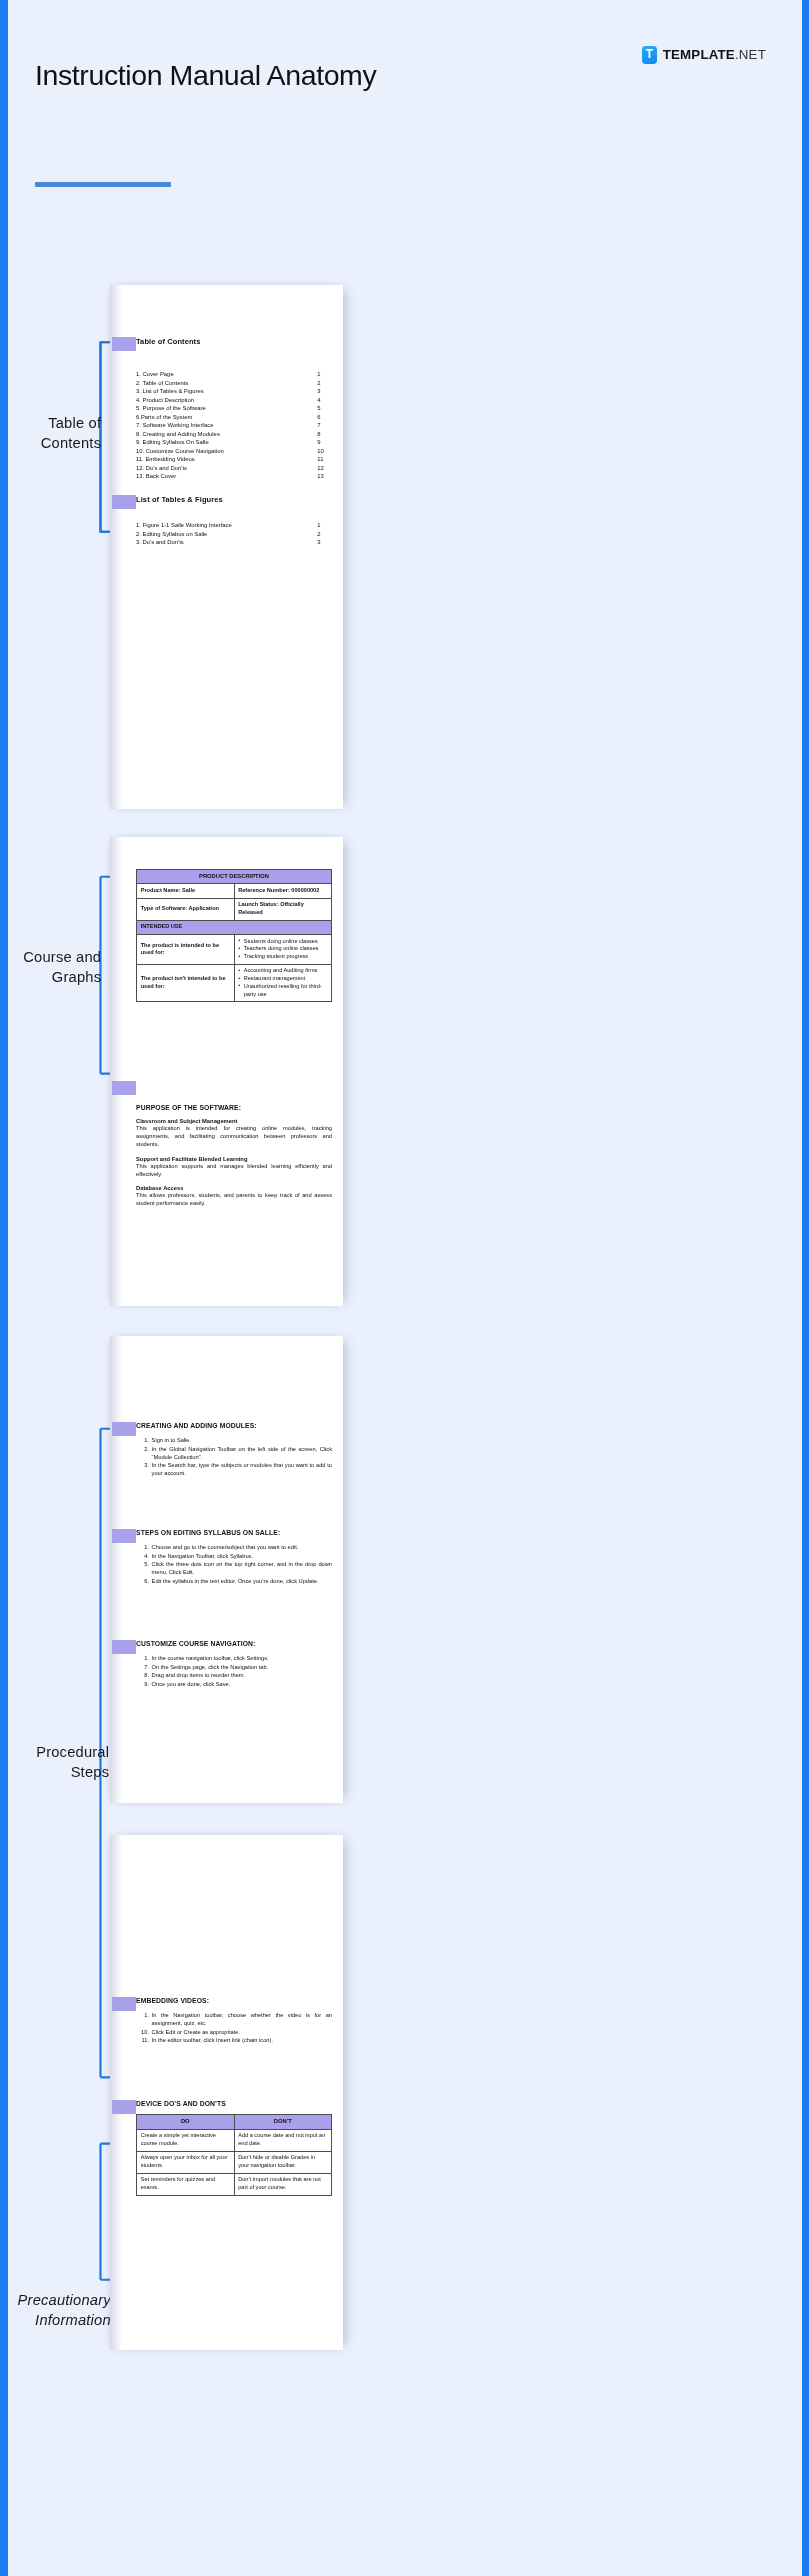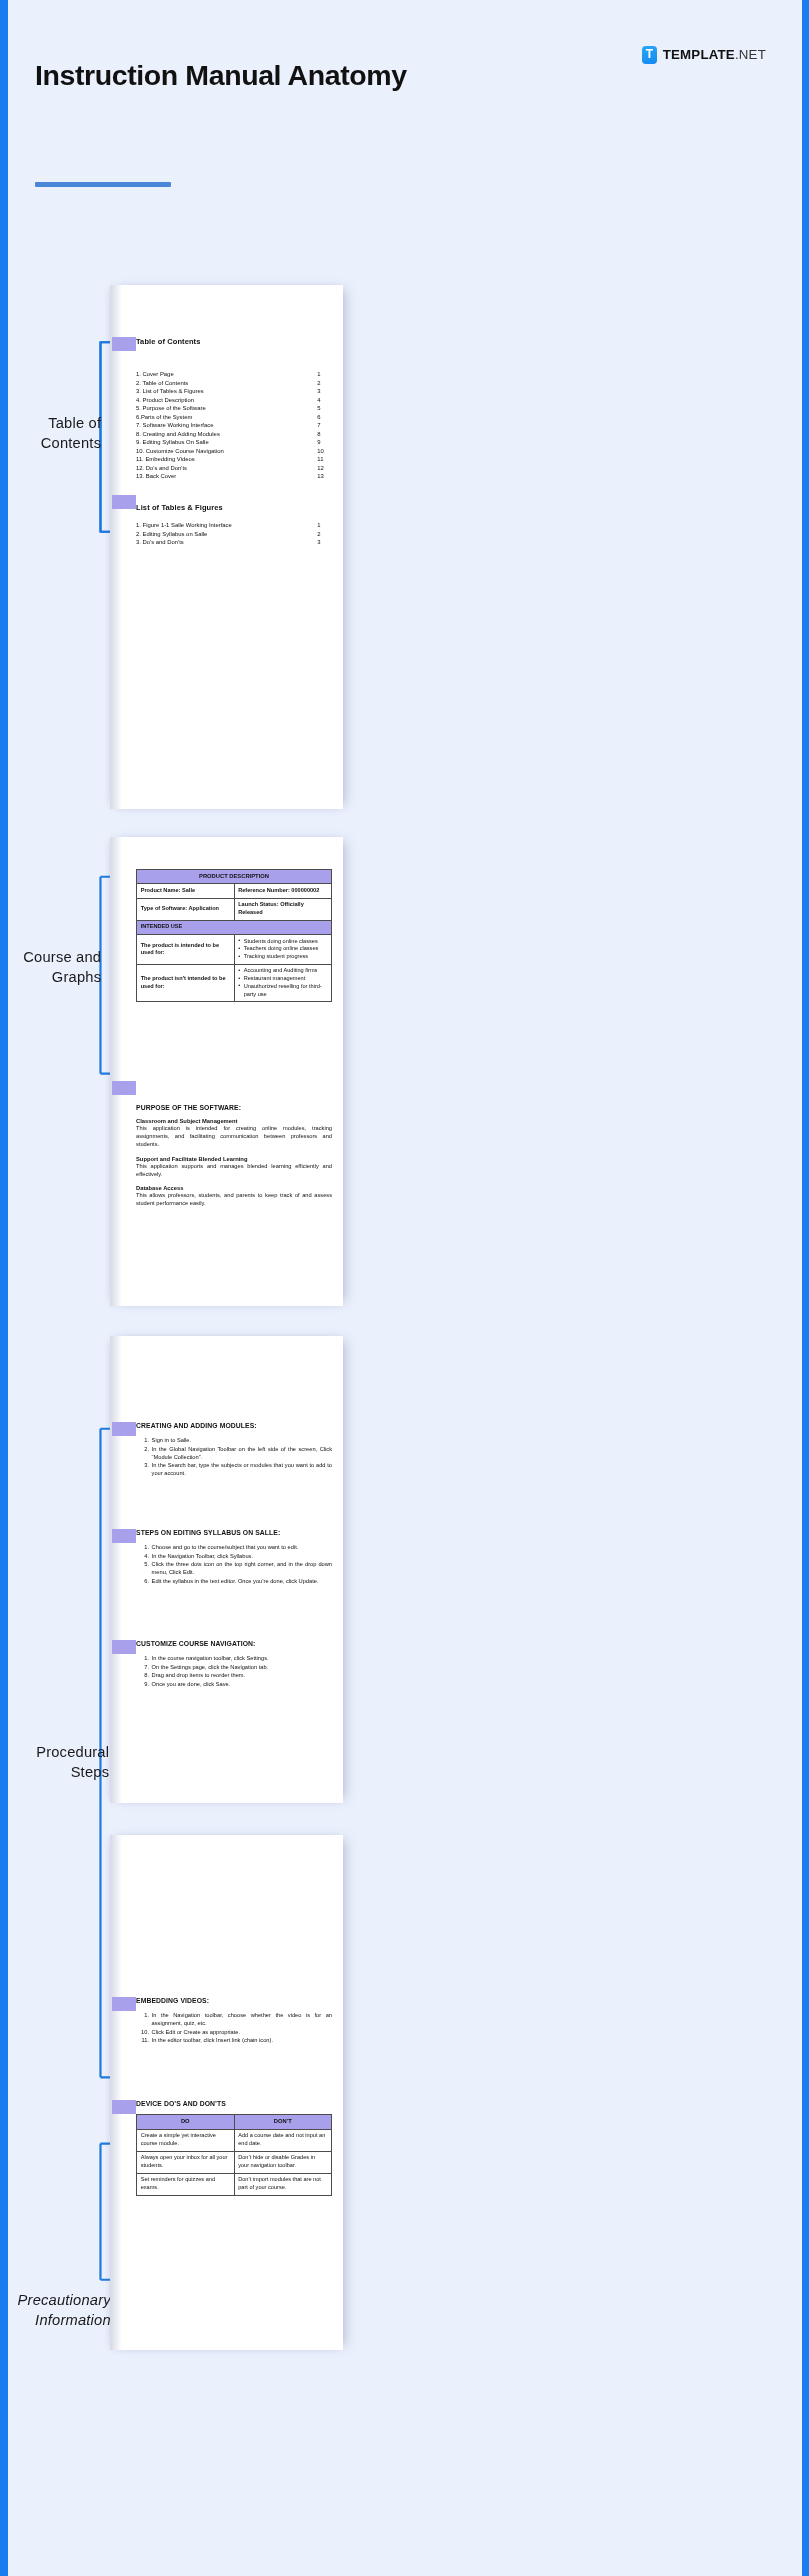--- a/index.html
+++ b/index.html
@@ -12,21 +12,21 @@
   }
   
   .rail { position: absolute; top: 0; bottom: 0; width: 8.3px; background: #1a7cf0; }
   .rail-l { left: 0; }
   .rail-r { right: 0; }
 
   
   .header { position: absolute; left: 0; top: 0; width: 810px; height: 276px; }
   .title {
     position: absolute; left: 35px; top: 57px; width: 432px;
-    font-size: 28.5px; font-weight: 700; line-height: 1.28;
+    font-size: 28.5px; font-weight: 400; line-height: 1.28;
     color: #111; letter-spacing: -0.4px;
   }
   .title-rule {
     position: absolute; left: 35px; top: 182px; width: 136px; height: 4.6px;
     background: #4a87d8; border-radius: 0.9px;
   }
   .logo { position: absolute; right: 44px; top: 46px; display: flex; align-items: center; gap: 5.5px; }
   .logo-mark {
     width: 15.6px; height: 17.5px; border-radius: 3.7px;
     background: linear-gradient(160deg,#2aa8f7 0%,#1189ef 100%);
@@ -212,21 +212,21 @@
           <span class="t">12. Do's and Don'ts</span>
           <span class="p">12</span>
         </div>
       <div class="toc-row">
           <span class="t">13. Back Cover</span>
           <span class="p">13</span>
         </div>
     </div>
 
     <div class="pmark" style="left:-24px; top:210px;"></div>
-    <div class="doc-h" style="position:absolute; left:0; top:210px;margin-top:8px;">List of Tables &amp; Figures</div>
+    <div class="doc-h" style="position:absolute; left:0; top:210px;">List of Tables &amp; Figures</div>
     <div style="position:absolute; left:0; right:0; top:236px;">
       <div class="toc-row">
           <span class="t">1. Figure 1-1 Salle Working Interface</span>
           <span class="p">1</span>
         </div>
       <div class="toc-row">
           <span class="t">2. Editing Syllabus on Salle</span>
           <span class="p">2</span>
         </div>
       <div class="toc-row">

